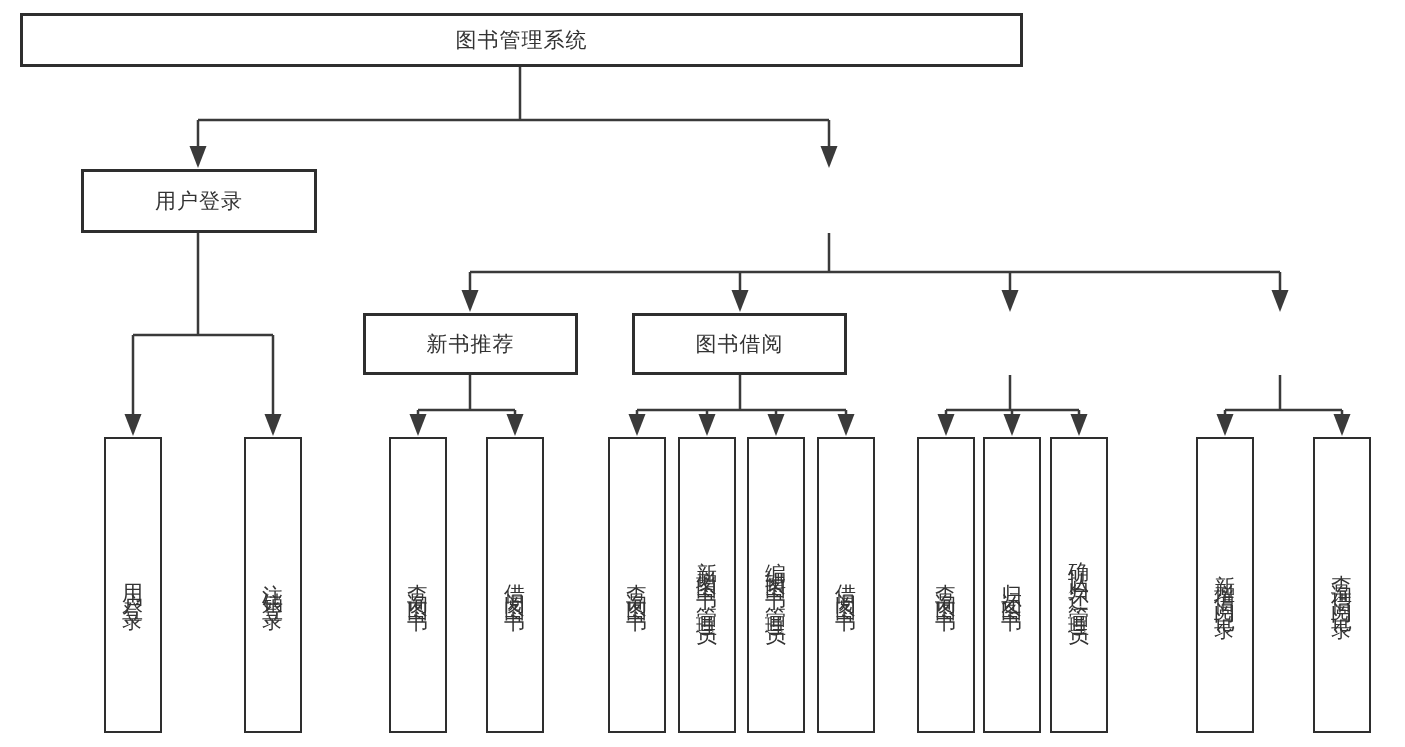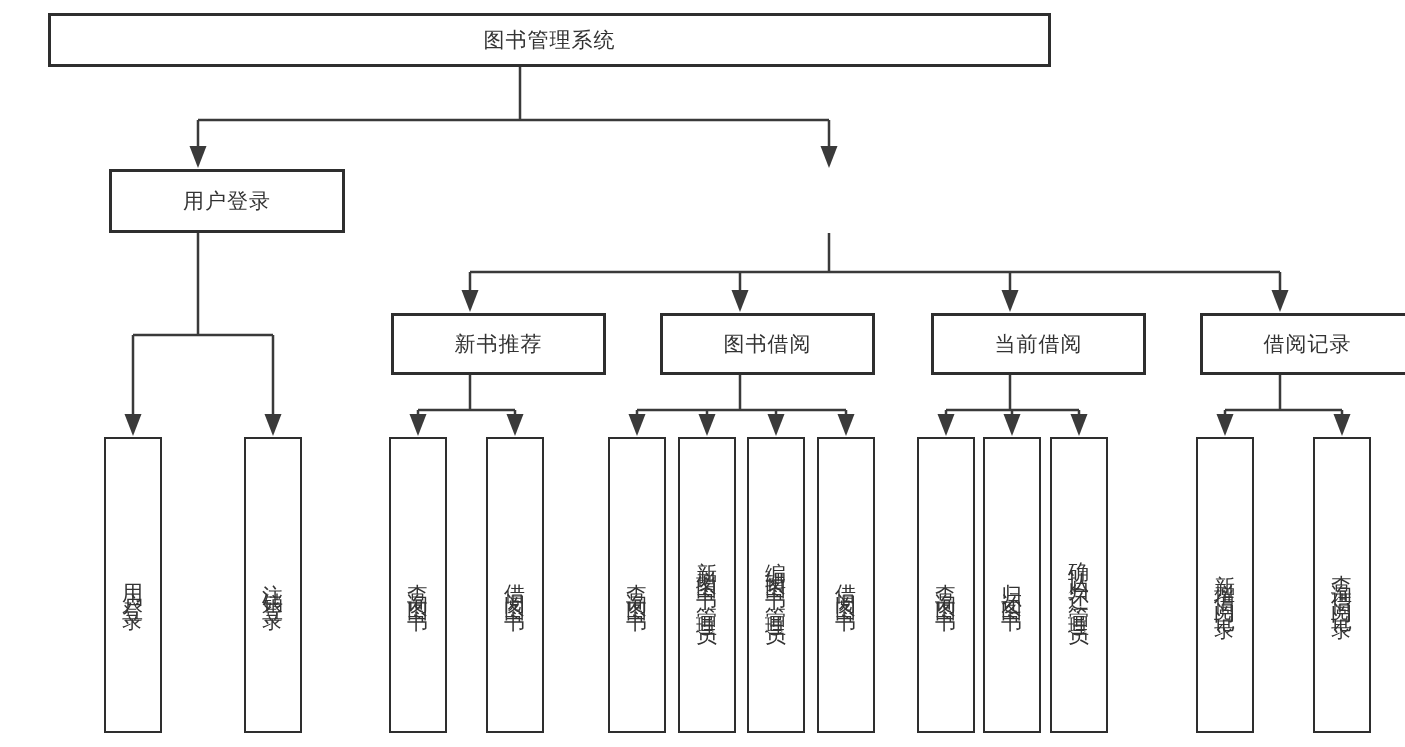--- a/index.html
+++ b/index.html
@@ -44,21 +44,20 @@
     display: flex;
     align-items: center;
     justify-content: center;
     z-index: 1;
     font-size: 21px;
     color: #333333;
     letter-spacing: 1px;
   }
   .box.h {
     white-space: nowrap;
-    margin-left: 28px;
   }
   .box.v {
     border-width: 2.5px;
     writing-mode: vertical-rl;
     text-orientation: mixed;
     letter-spacing: 9px;
     line-height: 1;
   }
   .watermark {
     position: absolute;
@@ -106,22 +105,20 @@
         <polygon points="1333.5,414 1350.5,414 1342,436"></polygon>
       </g>
   </svg>
 
   <div class="box h" style="left:20px; top:13px; width:1003px; height:54px;">图书管理系统</div>
 
   <div class="box h" style="left:81px; top:169px; width:236px; height:64px;">用户登录</div>
 
   <div class="box h" style="left:632px; top:313px; width:215px; height:62px;">图书借阅</div>
   <div class="box h" style="left:363px; top:313px; width:215px; height:62px;">新书推荐</div>
-  <div class="box h" style="left:903px; top:313px; width:215px; height:62px;">当前借阅</div>
-  <div class="box h" style="left:1172px; top:313px; width:215px; height:62px;">借阅记录</div>
 
   <div class="box v" style="left:104px; top:437px; width:58px; height:296px;">用户登录</div>
   <div class="box v" style="left:244px; top:437px; width:58px; height:296px;">注销登录</div>
 
   <div class="box v" style="left:389px; top:437px; width:58px; height:296px;">查询图书</div>
   <div class="box v" style="left:486px; top:437px; width:58px; height:296px;">借阅图书</div>
 
   <div class="box v" style="left:608px; top:437px; width:58px; height:296px;">查询图书</div>
   <div class="box v" style="left:678px; top:437px; width:58px; height:296px;">新增图书（管理员）</div>
   <div class="box v" style="left:747px; top:437px; width:58px; height:296px;">编辑图书（管理员）</div>

